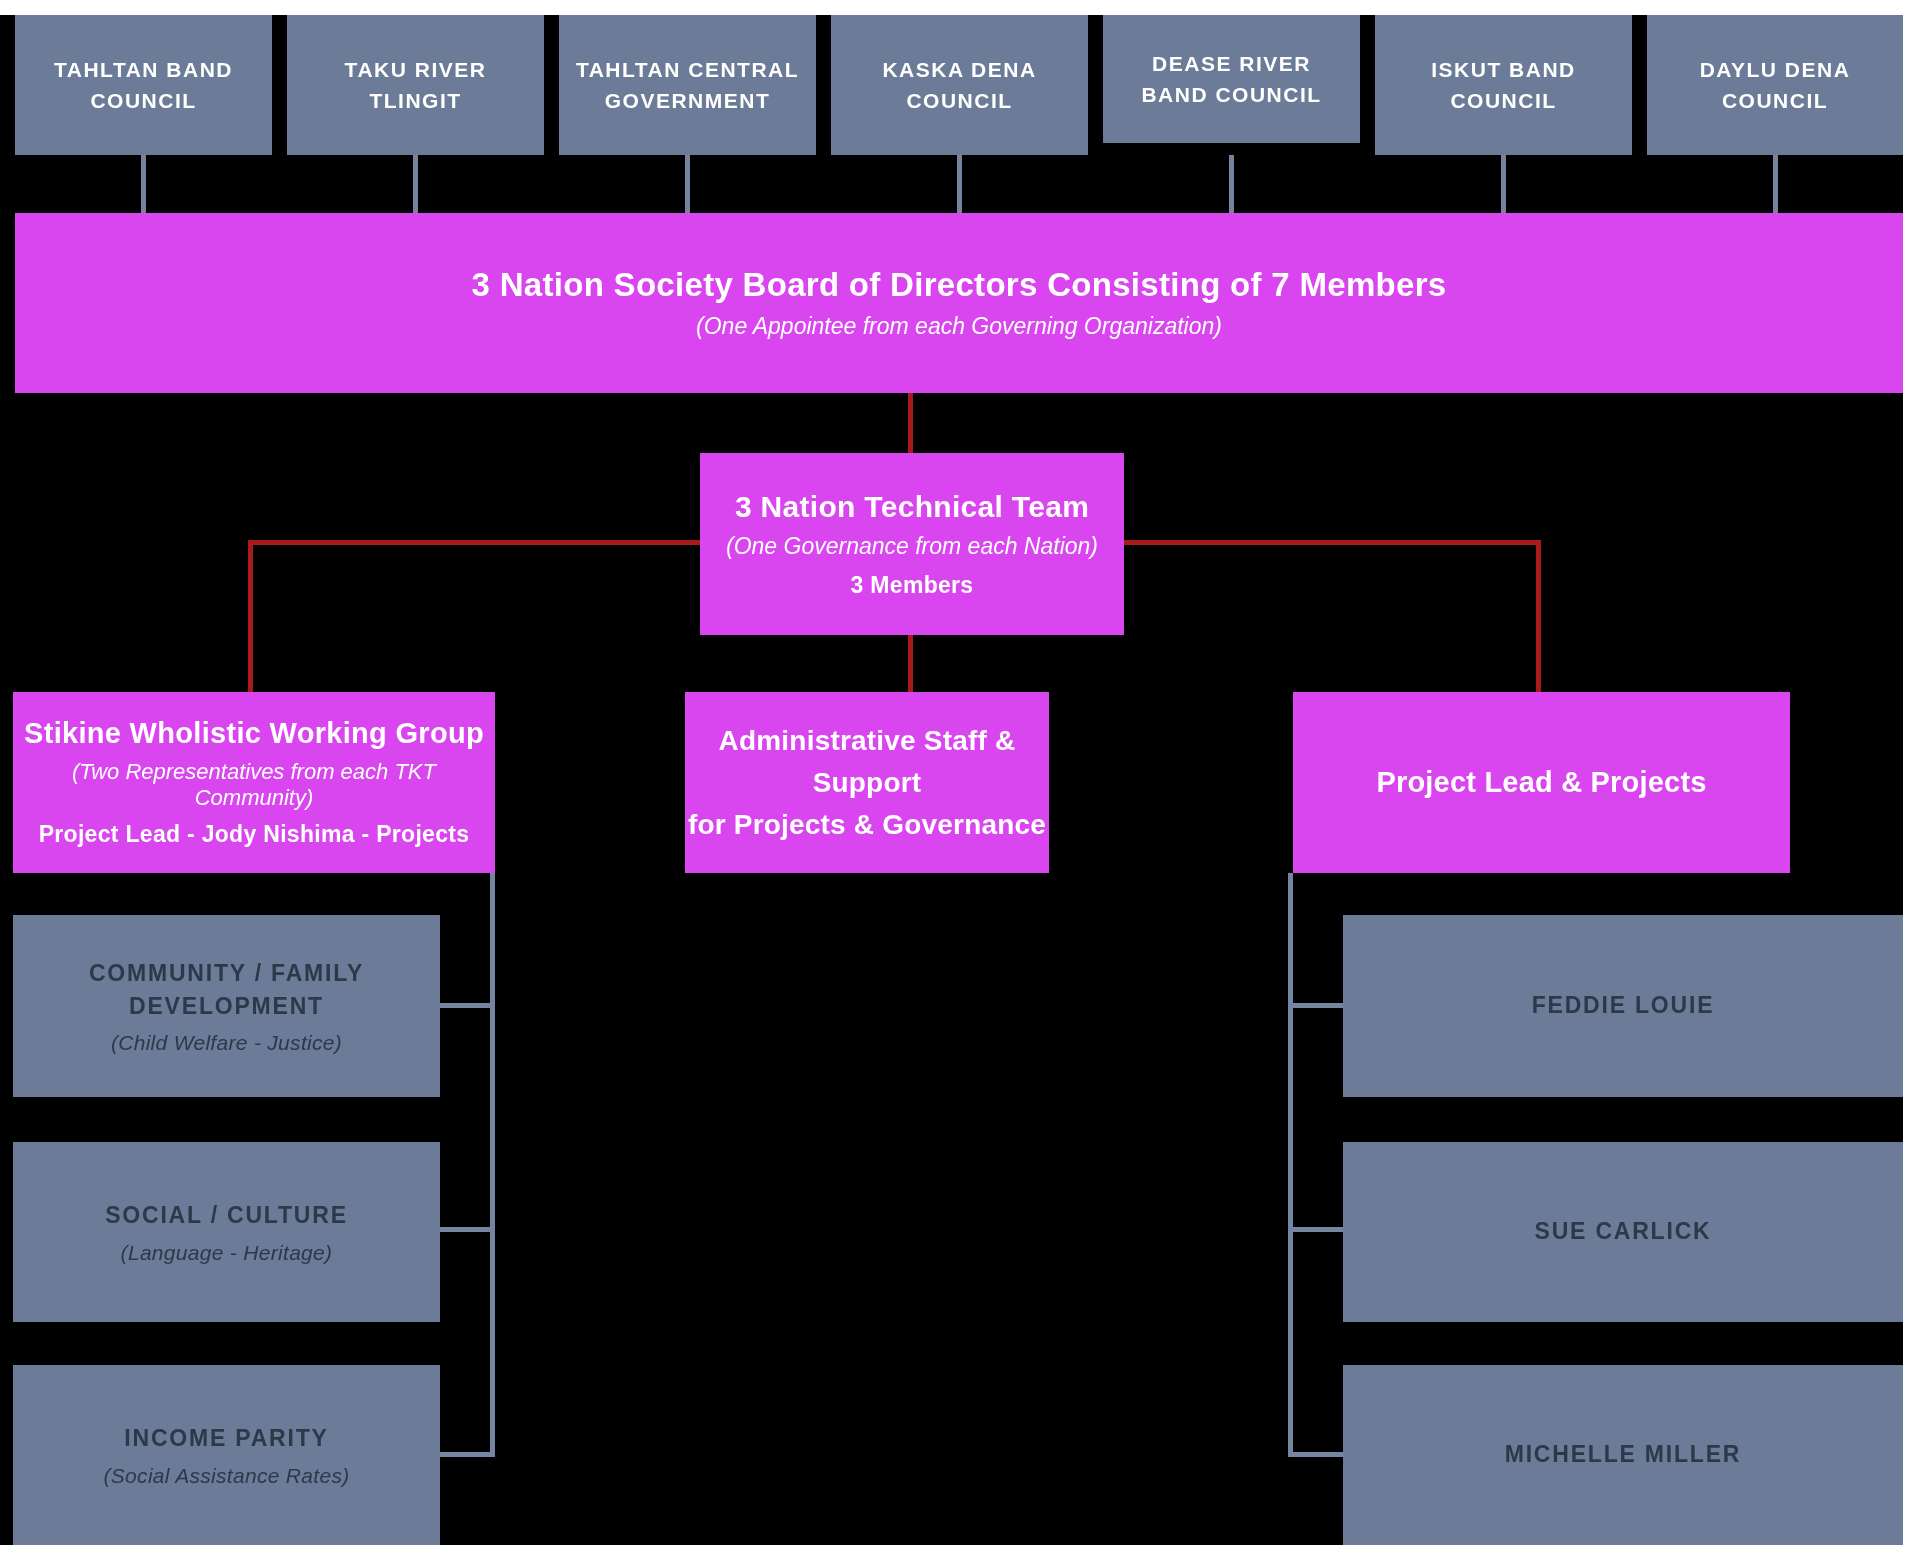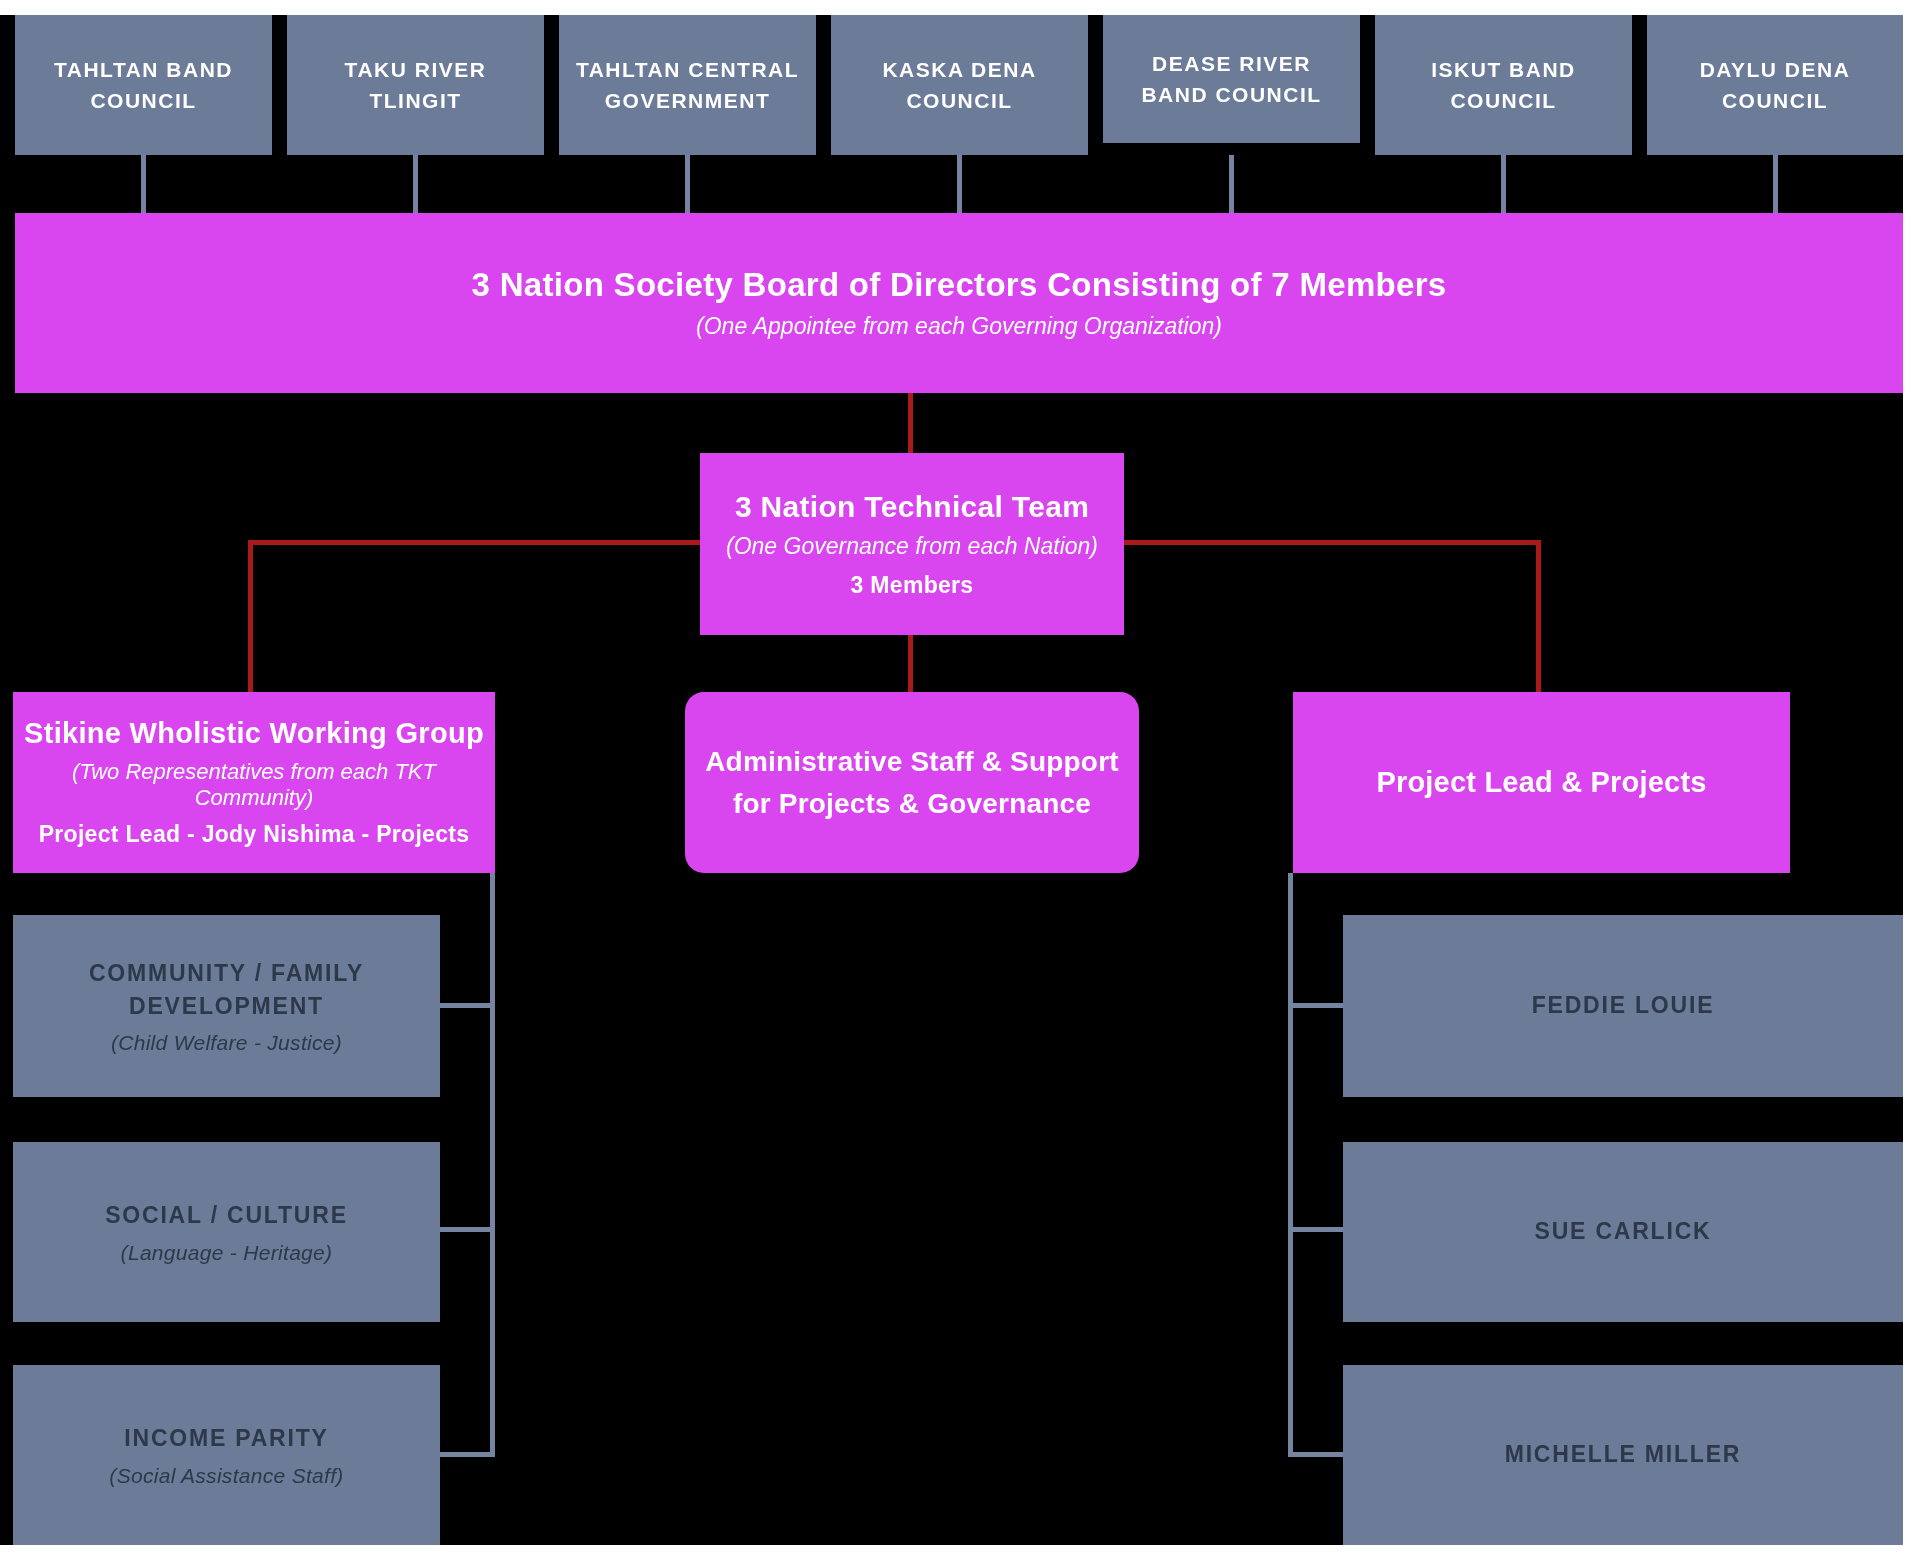--- a/index.html
+++ b/index.html
@@ -108,21 +108,21 @@
   <div class="abs line-red" style="left:248px;top:540px;width:5px;height:152px;"></div>
   <div class="abs line-red" style="left:1536px;top:540px;width:5px;height:152px;"></div>
   <div class="abs line-red" style="left:908px;top:635px;width:5px;height:57px;"></div>
 
   <div class="abs red-box" style="left:13px;top:692px;width:482px;height:181px;">
     <div class="red-title" style="font-size:29px;">Stikine Wholistic Working Group</div>
     <div class="red-sub" style="font-size:22px;">(Two Representatives from each TKT Community)</div>
     <div class="red-detail" style="margin-top:10px;">Project Lead - Jody Nishima - Projects</div>
   </div>
 
-  <div class="abs red-box" style="left:685px;top:692px;width:454px;height:181px;border-radius:19px;">
+  <div class="abs red-box" style="left:685px;top:692px;width:364px;height:181px;">
     <div class="red-title-md">Administrative Staff &amp; Support</div>
     <div class="red-title-md">for Projects &amp; Governance</div>
   </div>
 
   <div class="abs red-box" style="left:1293px;top:692px;width:497px;height:181px;">
     <div class="red-title-md" style="font-size:29px;">Project Lead &amp; Projects</div>
   </div>
 
   <div class="abs line-slate" style="left:490px;top:873px;width:5px;height:584px;"></div>
   <div class="abs line-slate" style="left:440px;top:1003px;width:50px;height:5px;"></div>
@@ -132,21 +132,21 @@
   <div class="abs slate-box" style="left:13px;top:915px;width:427px;height:182px;">
     <div class="caps-label-lg">COMMUNITY / FAMILY DEVELOPMENT</div>
     <div class="caps-sub">(Child Welfare - Justice)</div>
   </div>
   <div class="abs slate-box" style="left:13px;top:1142px;width:427px;height:180px;">
     <div class="caps-label-lg">SOCIAL / CULTURE</div>
     <div class="caps-sub">(Language - Heritage)</div>
   </div>
   <div class="abs slate-box" style="left:13px;top:1365px;width:427px;height:180px;">
     <div class="caps-label-lg">INCOME PARITY</div>
-    <div class="caps-sub">(Social Assistance Staff)</div>
+    <div class="caps-sub">(Social Assistance Rates)</div>
   </div>
 
   <div class="abs line-slate" style="left:1288px;top:873px;width:5px;height:584px;"></div>
   <div class="abs line-slate" style="left:1293px;top:1003px;width:50px;height:5px;"></div>
   <div class="abs line-slate" style="left:1293px;top:1227px;width:50px;height:5px;"></div>
   <div class="abs line-slate" style="left:1288px;top:1452px;width:55px;height:5px;"></div>
 
   <div class="abs slate-box" style="left:1343px;top:915px;width:560px;height:182px;">
     <div class="caps-label-lg">FEDDIE LOUIE</div>
   </div>

